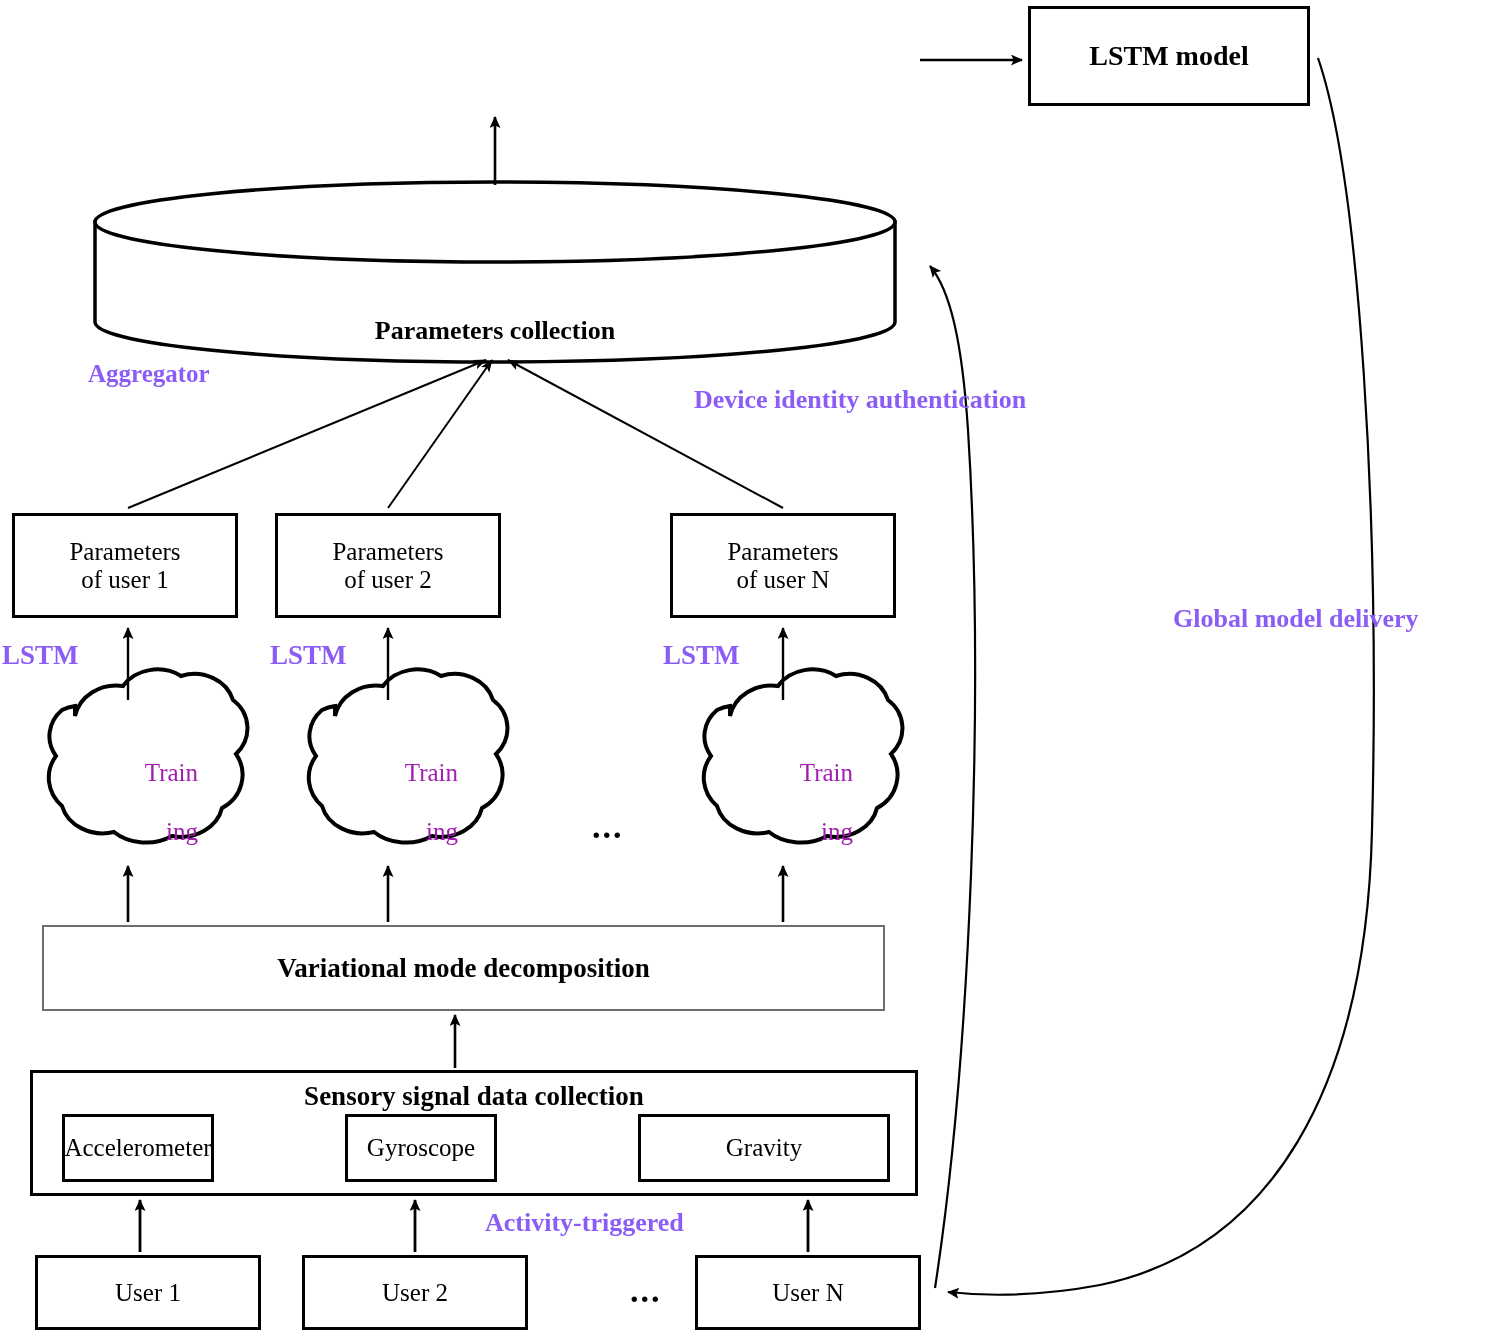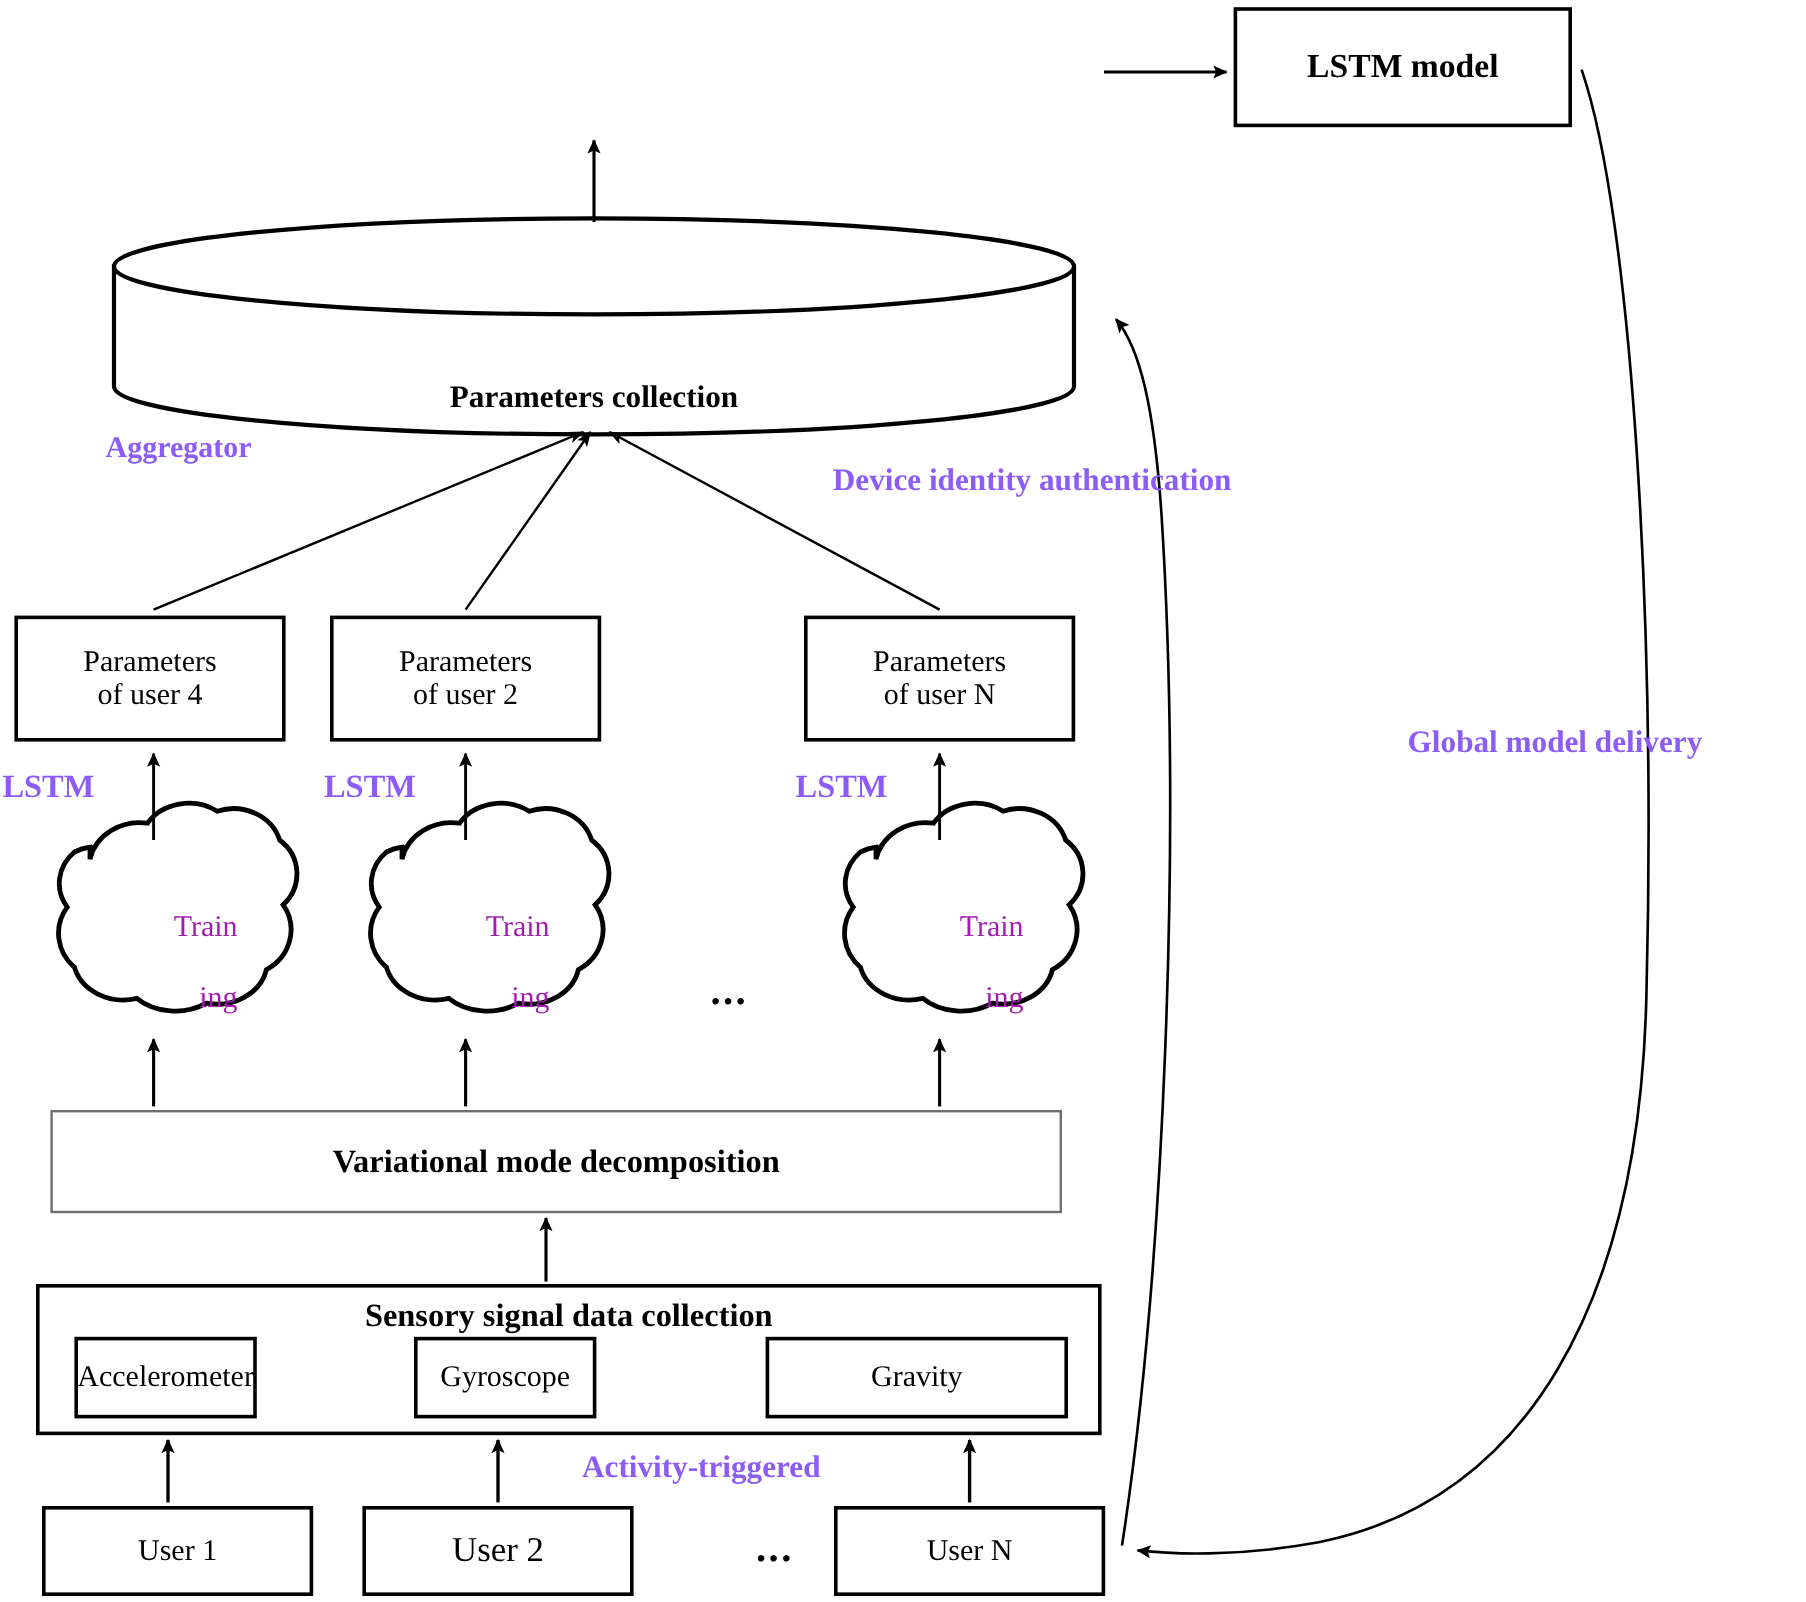--- a/index.html
+++ b/index.html
@@ -170,21 +170,21 @@
   <div class="cyl-label" style="left:95px; top:268px; width:800px; font-size:26px;margin-top:48px;">Parameters collection</div>
 
   <div class="free-label label-bold" style="left:88px; top:360px; font-size:25px;">Aggregator</div>
 
   <div class="free-label label-bold" style="left:694px; top:385px; font-size:26px;">Device identity authentication</div>
 
   <div class="free-label label-bold" style="left:1173px; top:604px; font-size:26px;">Global model delivery</div>
 
   <div class="node-box label-serif-regular" style="left:12px; top:513px; width:226px; height:105px; font-size:25px; flex-direction:column;">
     <span>Parameters</span>
-    <span>of user 4</span>
+    <span>of user 1</span>
   </div>
 
   <div class="node-box label-serif-regular" style="left:275px; top:513px; width:226px; height:105px; font-size:25px; flex-direction:column;">
     <span>Parameters</span>
     <span>of user 2</span>
   </div>
 
   <div class="node-box label-serif-regular" style="left:670px; top:513px; width:226px; height:105px; font-size:25px; flex-direction:column;">
     <span>Parameters</span>
     <span>of user N</span>
@@ -225,21 +225,21 @@
   </div>
   <div class="node-box label-serif-regular" style="left:638px; top:1114px; width:252px; height:68px; font-size:25px;">
     <span>Gravity</span>
   </div>
 
   <div class="free-label label-bold" style="left:485px; top:1208px; font-size:26px;">Activity-triggered</div>
 
   <div class="node-box label-serif-regular" style="left:35px; top:1255px; width:226px; height:75px; font-size:25px;">
     <span>User 1</span>
   </div>
-  <div class="node-box label-serif-regular" style="left:302px; top:1255px; width:226px; height:75px; font-size:29px;">
+  <div class="node-box label-serif-regular" style="left:302px; top:1255px; width:226px; height:75px; font-size:25px;">
     <span>User 2</span>
   </div>
   <div class="node-box label-serif-regular" style="left:695px; top:1255px; width:226px; height:75px; font-size:25px;text-align:right;">
     <span>User N</span>
   </div>
 
   <div class="ellipsis-label" style="left:630px; top:1272px; font-size:34px;">...</div>
 
 </div>
 

